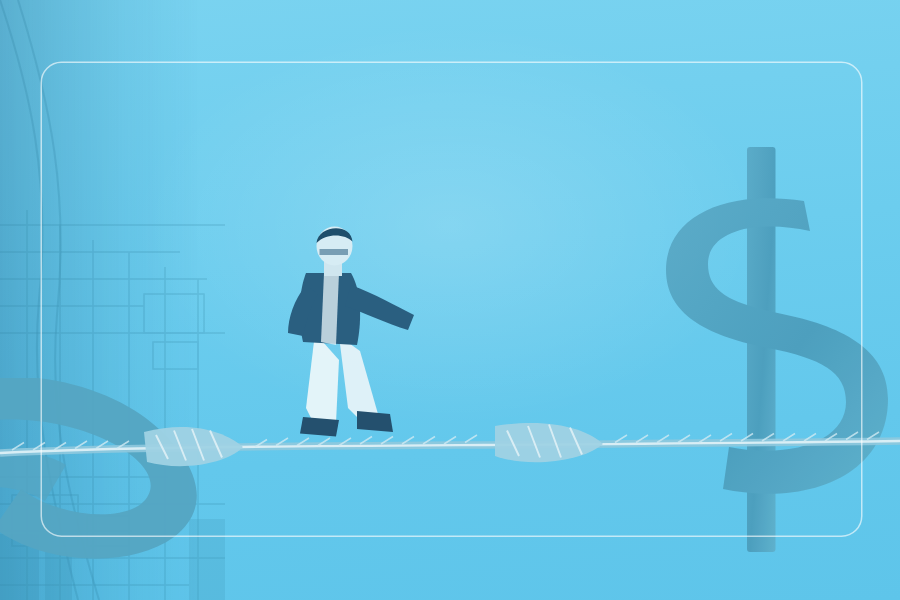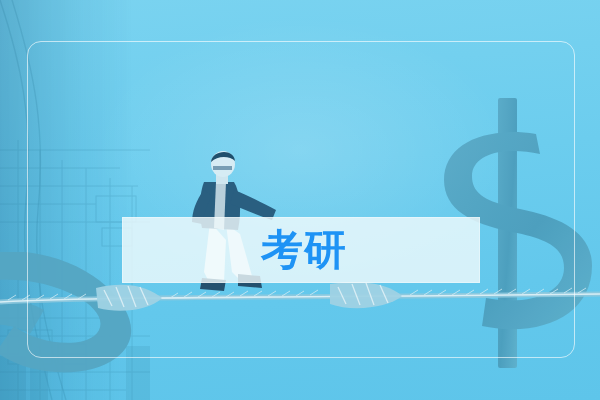--- a/index.html
+++ b/index.html
@@ -258,17 +258,14 @@
                  M8 24 l8 -5 M22 24 l8 -5 M36 24 l8 -5 M50 23 l8 -5 M64 23 l8 -5 M78 23 l8 -5"></path>
       </g>
     </svg>
   </div>
 
   <div class="frame z-frame"></div>
 
   <div class="headline z-text">
   </div>
 
-  <div class="keyword-bar z-bar">
-    <span class="keyword-text">考研</span>
-  </div>
 
 </div>
 
 </body></html>

